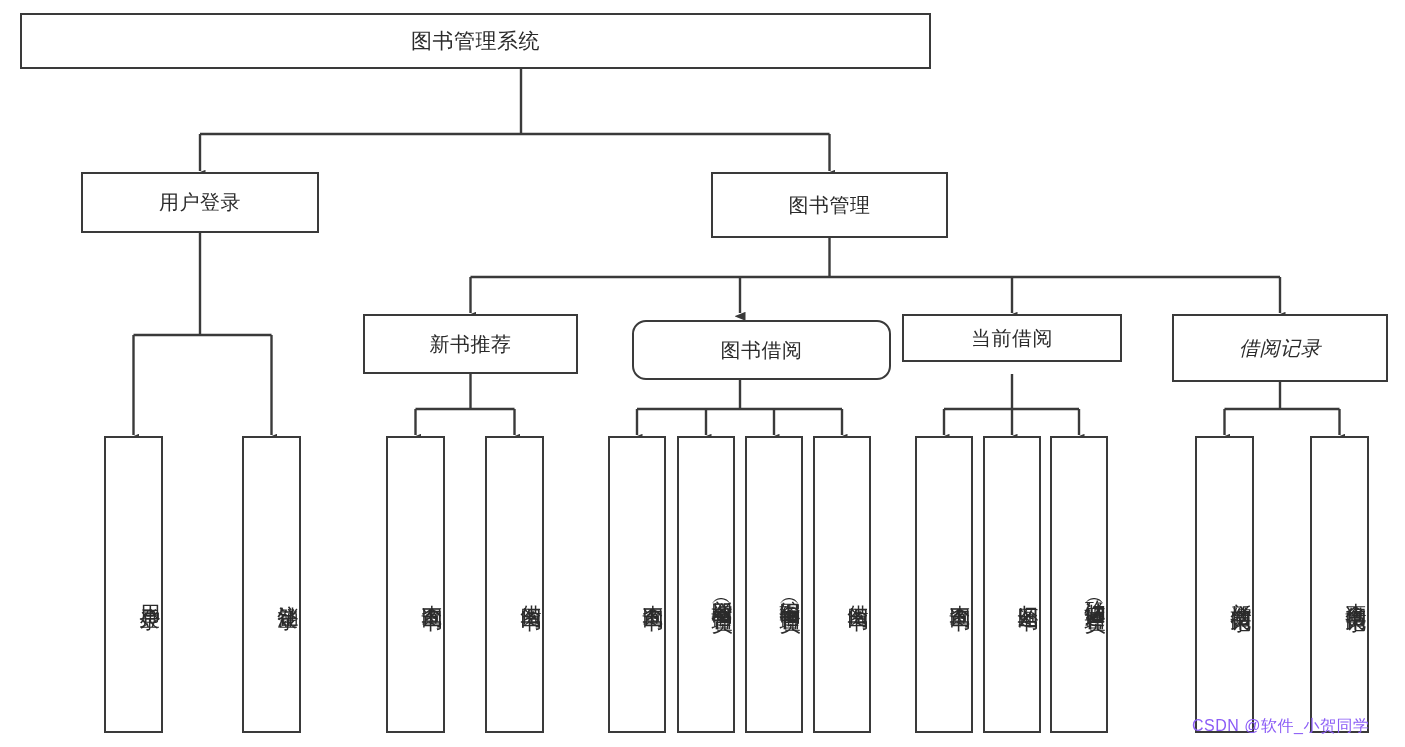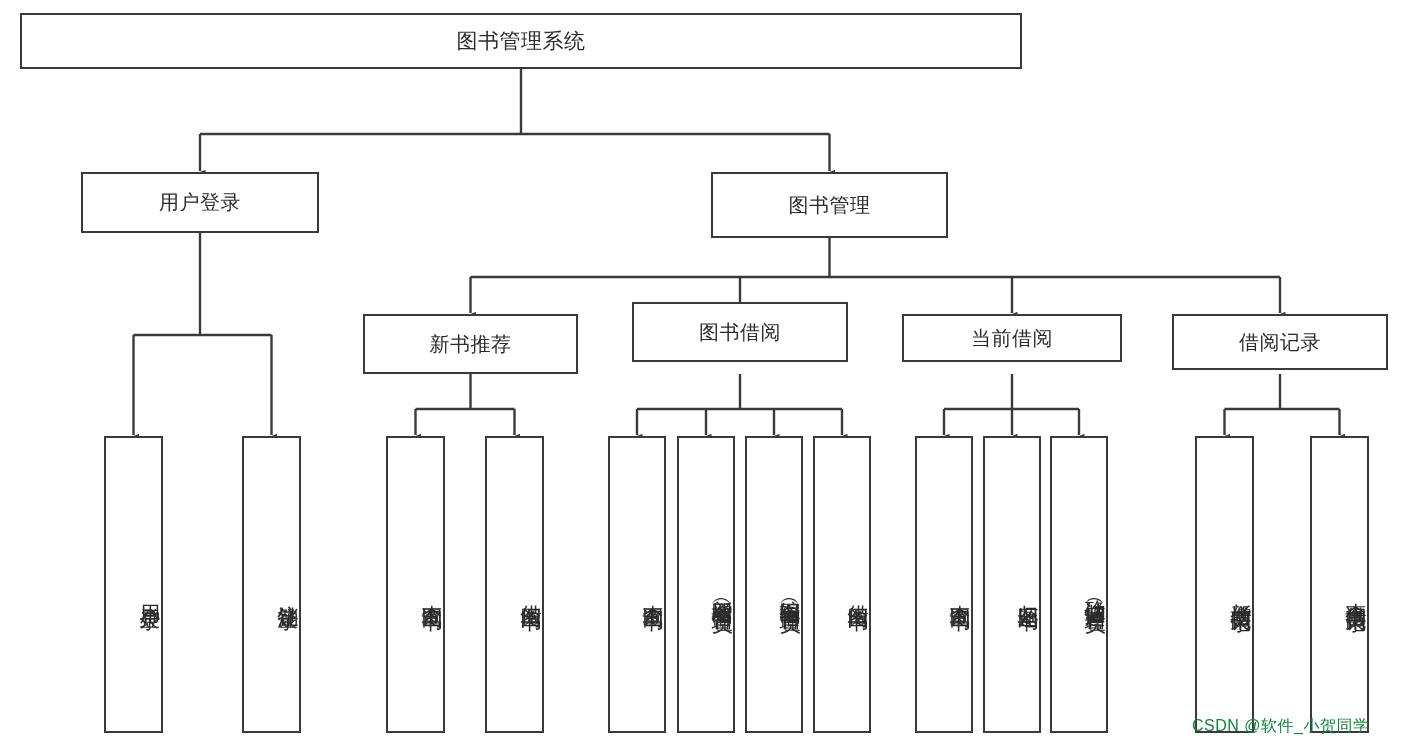--- a/index.html
+++ b/index.html
@@ -50,21 +50,21 @@
     letter-spacing: 2px;
   }
   .node.root {
     font-size: 21px;
   }
   .watermark {
     position: absolute;
     left: 1192px;
     top: 716px;
     font-size: 16px;
-    color: #15803d;
+    color: #8b5cf6;
     letter-spacing: 0.5px;
     white-space: nowrap;
   }
 </style>
 </head>
 <body>
 
 <div id="canvas">
 
   <svg id="wires" viewBox="0 0 1405 747">
@@ -104,27 +104,27 @@
         <path d="M1012,409 L1012,435" marker-end="url(#arrow)"></path>
         <path d="M1079,409 L1079,435" marker-end="url(#arrow)"></path>
         <path d="M1280,374 L1280,409"></path>
         <path d="M1224.5,409 L1339.5,409"></path>
         <path d="M1224.5,409 L1224.5,435" marker-end="url(#arrow)"></path>
         <path d="M1339.5,409 L1339.5,435" marker-end="url(#arrow)"></path>
       </g>
   </svg>
 
   <div id="nodes-layer">
-      <div class="node root" style="left: 20px; top: 13px; width: 1002px; height: 56px;">图书管理系统</div>
+      <div class="node root" style="left: 20px; top: 13px; width: 911px; height: 56px;">图书管理系统</div>
       <div class="node branch" style="left: 81px; top: 172px; width: 238px; height: 61px;">用户登录</div>
       <div class="node branch" style="left: 711px; top: 172px; width: 237px; height: 66px;">图书管理</div>
       <div class="node branch" style="left: 363px; top: 314px; width: 215px; height: 60px;">新书推荐</div>
-      <div class="node branch" style="left: 632px; top: 302px; width: 216px; height: 60px;">图书借阅</div>
+      <div class="node branch" style="left: 632px; top: 320px; width: 259px; height: 60px; border-radius: 14px;">图书借阅</div>
       <div class="node branch" style="left: 902px; top: 314px; width: 220px; height: 48px;">当前借阅</div>
-      <div class="node branch" style="left: 1172px; top: 314px; width: 216px; height: 56px;">借阅记录</div>
+      <div class="node branch" style="left: 1172px; top: 314px; width: 216px; height: 68px; font-style: italic;">借阅记录</div>
       <div class="node leaf" style="left: 104px; top: 436px; width: 59px; height: 297px;">用户登录</div>
       <div class="node leaf" style="left: 242px; top: 436px; width: 59px; height: 297px;">注销登录</div>
       <div class="node leaf" style="left: 386px; top: 436px; width: 59px; height: 297px;">查询图书</div>
       <div class="node leaf" style="left: 485px; top: 436px; width: 59px; height: 297px;">借阅图书</div>
       <div class="node leaf" style="left: 608px; top: 436px; width: 58px; height: 297px;">查询图书</div>
       <div class="node leaf" style="left: 677px; top: 436px; width: 58px; height: 297px;">新增图书（管理员）</div>
       <div class="node leaf" style="left: 745px; top: 436px; width: 58px; height: 297px;">编辑图书（管理员）</div>
       <div class="node leaf" style="left: 813px; top: 436px; width: 58px; height: 297px;">借阅图书</div>
       <div class="node leaf" style="left: 915px; top: 436px; width: 58px; height: 297px;">查询图书</div>
       <div class="node leaf" style="left: 983px; top: 436px; width: 58px; height: 297px;">归还图书</div>

